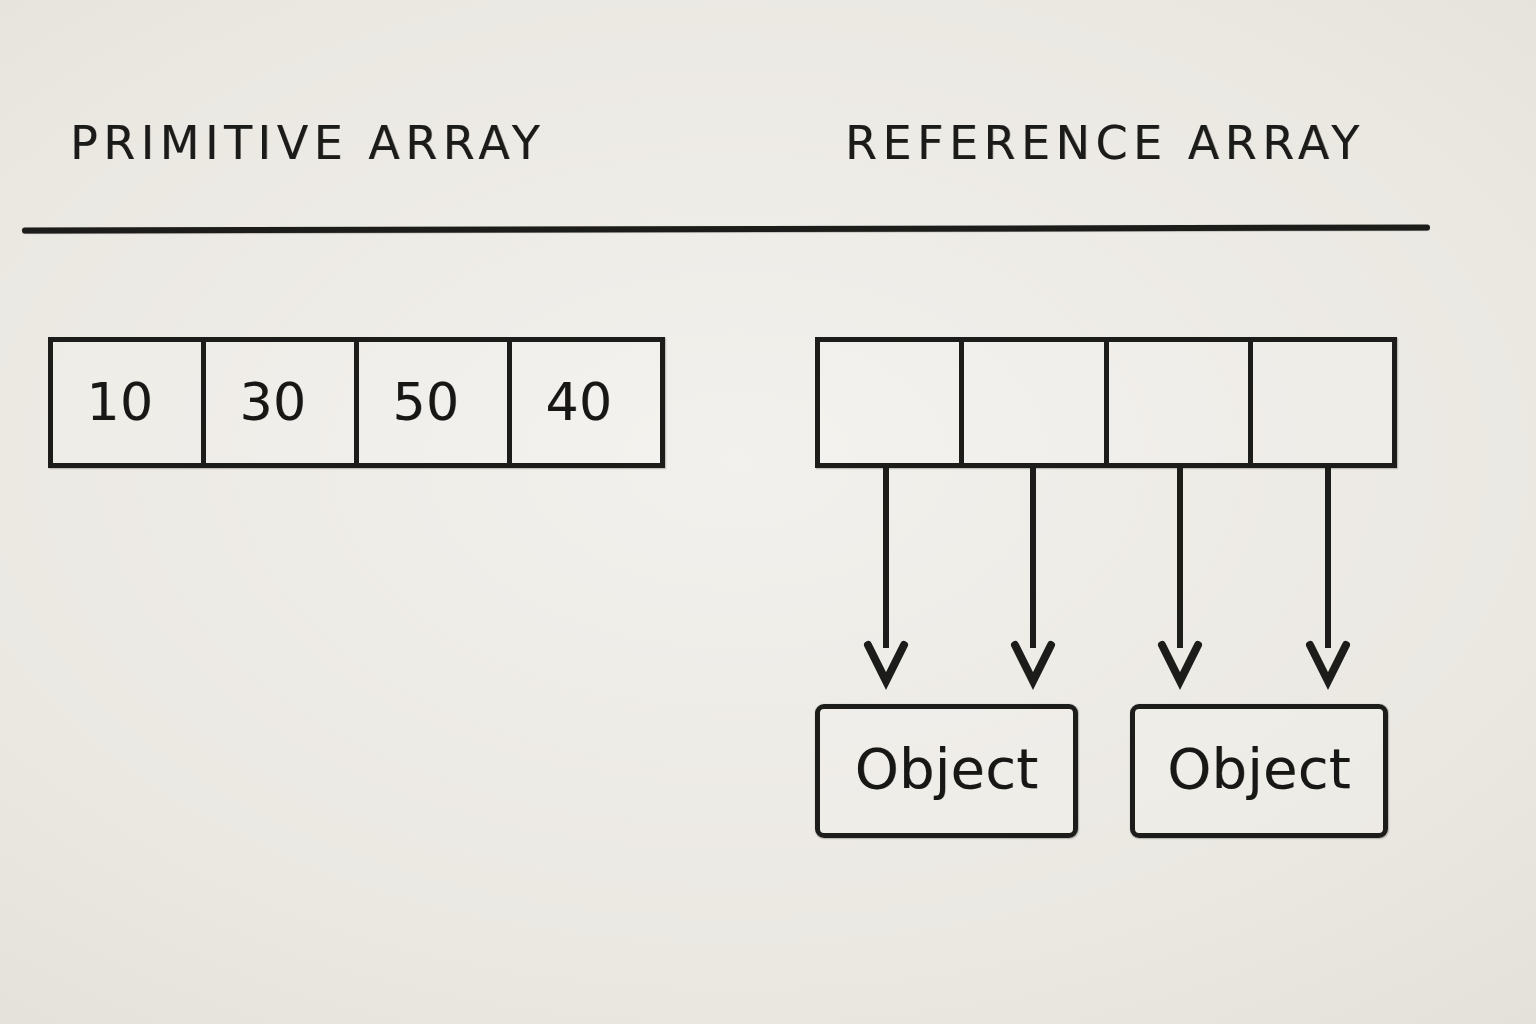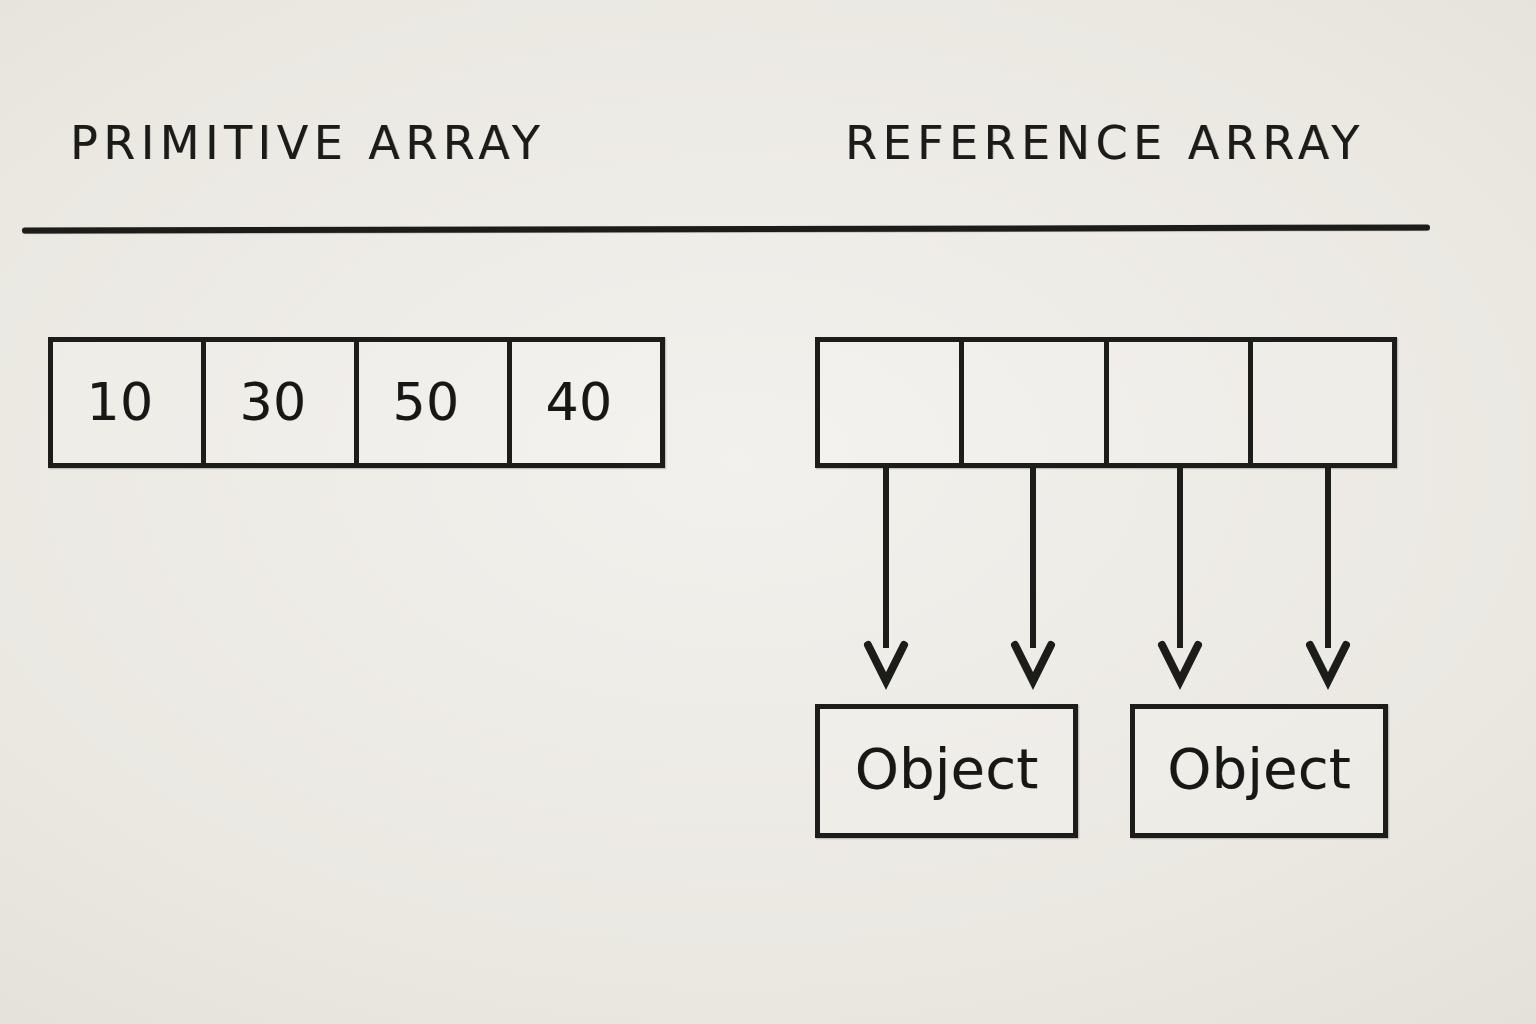--- a/index.html
+++ b/index.html
@@ -114,20 +114,21 @@
     pointer-events: none;
   }
 
   
   .object-box {
     height: 134px;
     top: 704px;
     display: flex;
     align-items: center;
     justify-content: center;
+    border-radius: 9px;
   }
   #object-box-1 { left: 815px; width: 263px; }
   #object-box-2 { left: 1130px; width: 258px; }
   .object-label {
     font-family: "DejaVu Sans", sans-serif;
     font-size: 56px;
     color: #171716;
     line-height: 1;
     letter-spacing: 0.2px;
     transform: translateY(-2px);

